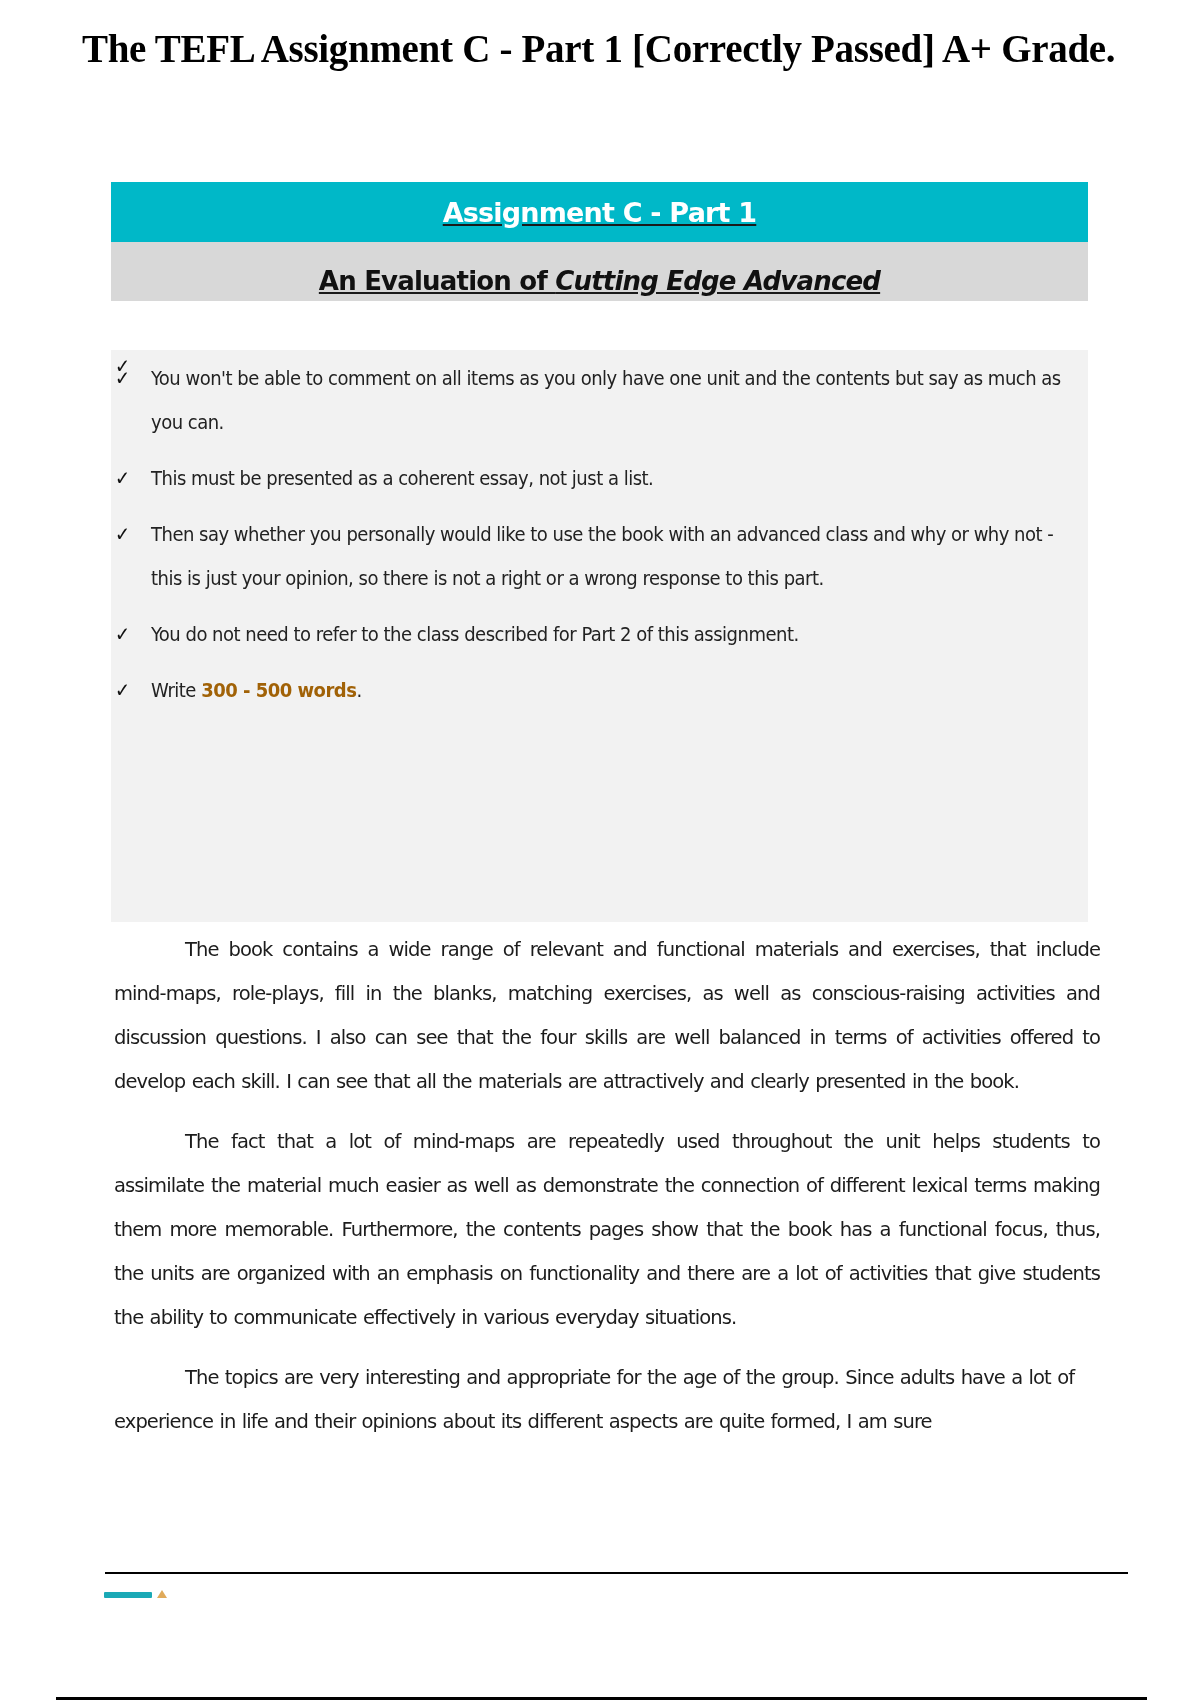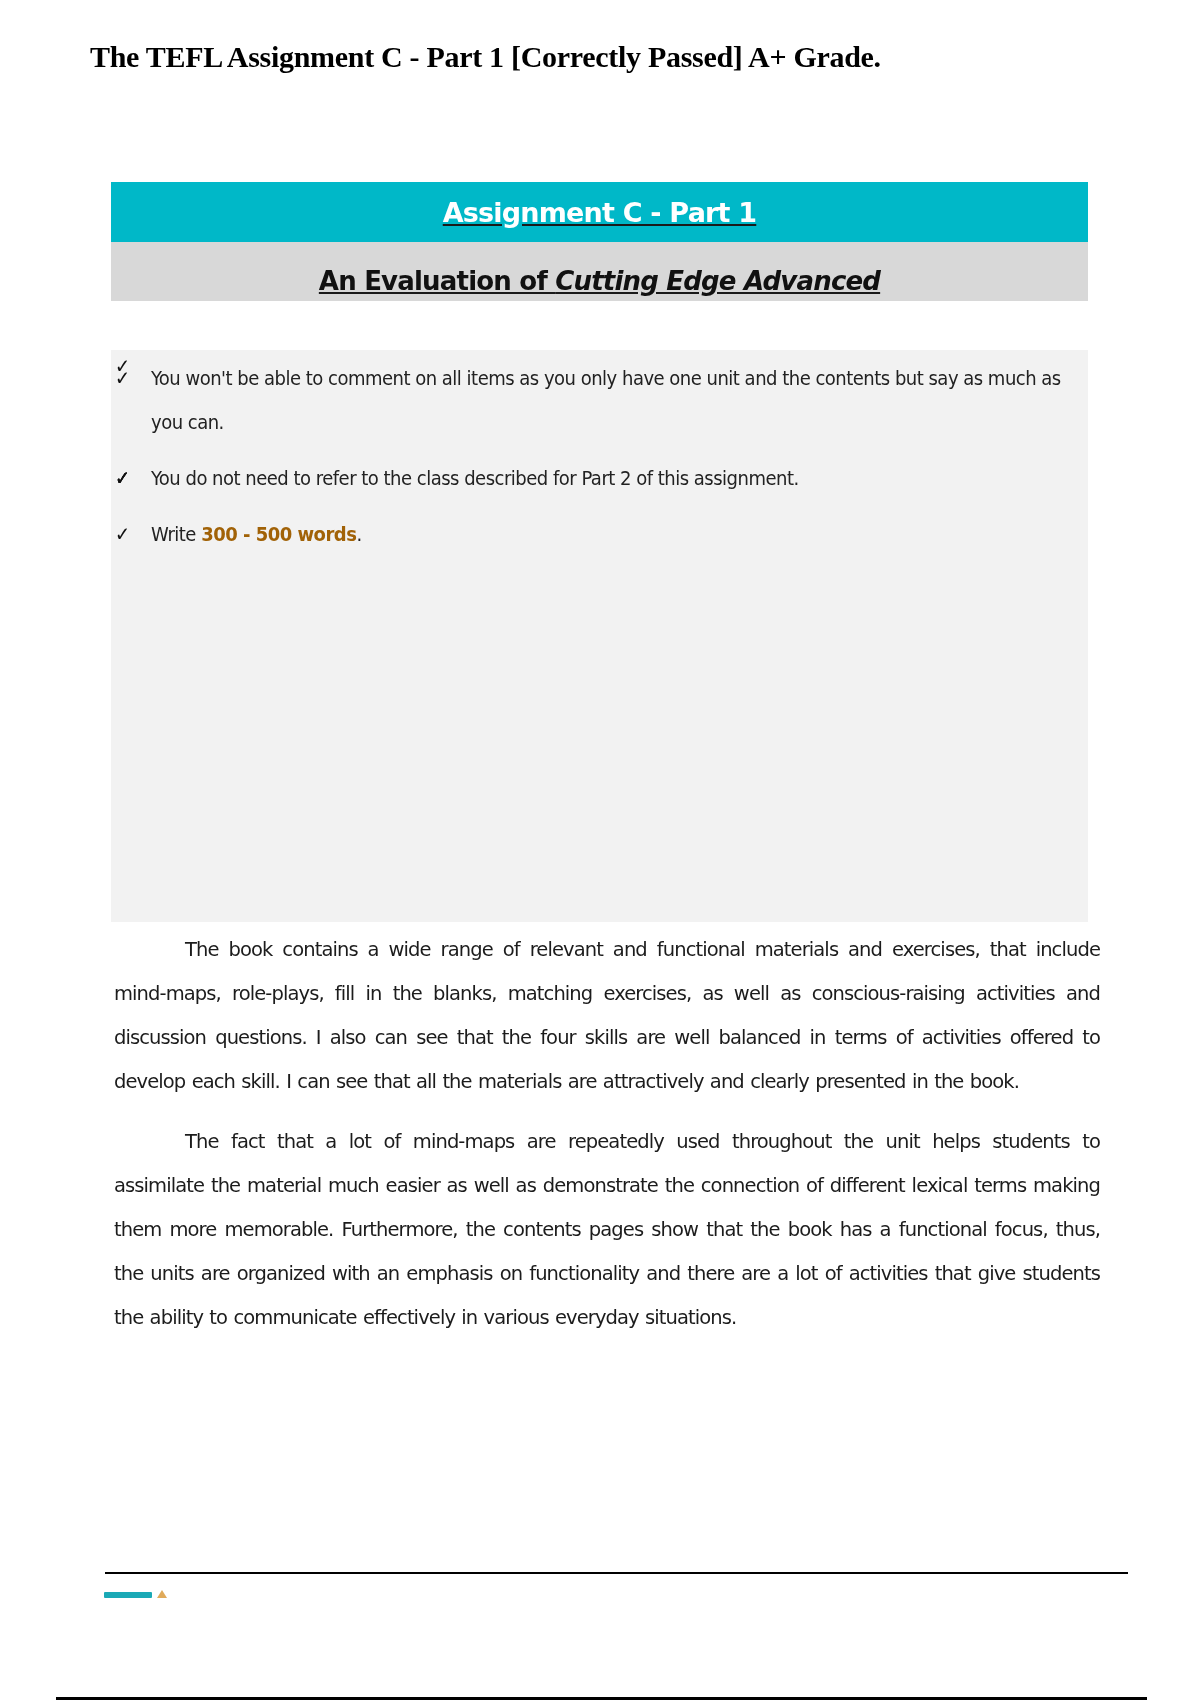--- a/index.html
+++ b/index.html
@@ -1,17 +1,17 @@
 <!DOCTYPE html>
 <html><head>
 <meta charset="utf-8">
 <style>
   html, body { margin: 0; padding: 0; background: #ffffff; }
   body { width: 1200px; height: 1700px; position: relative; overflow: hidden; font-family: "Liberation Sans", sans-serif; color: #1a1a1a; }
-  .doc-title { position: absolute; left: 74px; top: 14px; width: 1110px; margin: 16px; font-family: "Liberation Serif", serif; font-weight: bold; font-size: 30px; line-height: 54px; color: #000; letter-spacing: -0.3px; }
+  .doc-title { position: absolute; left: 74px; top: 14px; width: 1110px; margin: 8px; font-family: "Liberation Serif", serif; font-weight: bold; font-size: 39px; line-height: 54px; color: #000; letter-spacing: -0.3px; }
   .banner { position: absolute; left: 111px; top: 182px; width: 977px; text-decoration: underline; }
   .banner-top { background: #00b8c8; height: 60px; display: flex; align-items: center; justify-content: center; }
   .banner-top span { color: #ffffff; font-weight: bold; font-size: 27px; font-family: "DejaVu Sans", sans-serif; letter-spacing: -0.8px; }
   .banner-bottom { background: #d8d8d8; height: 59px; display: flex; align-items: flex-end; justify-content: center; padding-top: 0; }
   .banner-bottom .sub { color: #111; font-weight: bold; font-size: 26px; font-family: "DejaVu Sans", sans-serif; letter-spacing: -0.8px; line-height: 40px; }
   .banner-bottom .sub i { font-style: italic; }
   .checklist { position: absolute; left: 111px; top: 350px; width: 977px; height: 572px; background: #f2f2f2; box-sizing: border-box; padding: 0; margin: 0; list-style: none; }
   .checklist li { position: relative; padding-left: 40px; font-size: 20px; line-height: 44px; color: #222; letter-spacing: -0.5px; margin-bottom: 12px; font-family: "DejaVu Sans Condensed", "DejaVu Sans", sans-serif; }
   .checklist li:first-child { margin-top: -6px; }
   .check-icon { position: absolute; left: 4px; top: 0; font-size: 20px; color: #111; }
@@ -34,27 +34,28 @@
     <span>Assignment C - Part 1</span>
   </div>
   <div class="banner-bottom">
     <span class="sub"><span>An Evaluation of </span><i>Cutting Edge Advanced</i></span>
   </div>
 </div>
 
 <ul class="checklist">
   <li><span class="check-icon">✓</span></li>
   <li><span class="check-icon">✓</span><span>You won't be able to comment on all items as you only have one unit and the contents but say as much as you can.</span></li>
-  <li><span class="check-icon">✓</span></li>
-  <li><span class="check-icon">✓</span></li>
+  <li><span class="check-icon">✓</span><span>This must be presented as a coherent essay, not just a list.</span></li>
+  <li><span class="check-icon">✓</span><span>Then say whether you personally would like to use the book with an advanced class and why or why not - this is just your opinion, so there is not a right or a wrong response to this part.</span></li>
   <li><span class="check-icon">✓</span><span>You do not need to refer to the class described for Part 2 of this assignment.</span></li>
   <li><span class="check-icon">✓</span><span>Write </span><b>300 - 500 words</b><span>.</span></li>
 </ul>
 
 <div class="essay">
   <p>The book contains a wide range of relevant and functional materials and exercises, that include mind-maps, role-plays, fill in the blanks, matching exercises, as well as conscious-raising activities and discussion questions. I also can see that the four skills are well balanced in terms of activities offered to develop each skill. I can see that all the materials are attractively and clearly presented in the book.</p>
   <p>The fact that a lot of mind-maps are repeatedly used throughout the unit helps students to assimilate the material much easier as well as demonstrate the connection of different lexical terms making them more memorable. Furthermore, the contents pages show that the book has a functional focus, thus, the units are organized with an emphasis on functionality and there are a lot of activities that give students the ability to communicate effectively in various everyday situations.</p>
+  <p class="last">The topics are very interesting and appropriate for the age of the group. Since adults have a lot of experience in life and their opinions about its different aspects are quite formed, I am sure</p>
 </div>
 
 <div class="footer-rule"></div>
 <div class="footer-logo"></div>
 <div class="footer-tri"></div>
 <div class="page-bottom-rule"></div>
 
 </body></html>

